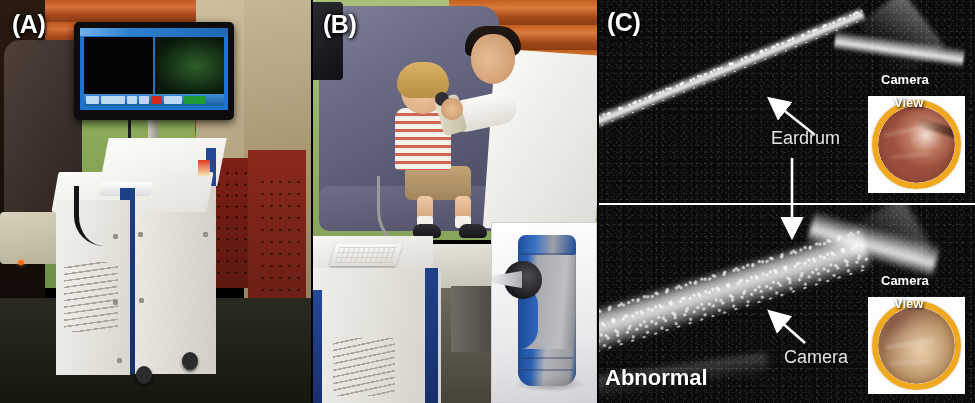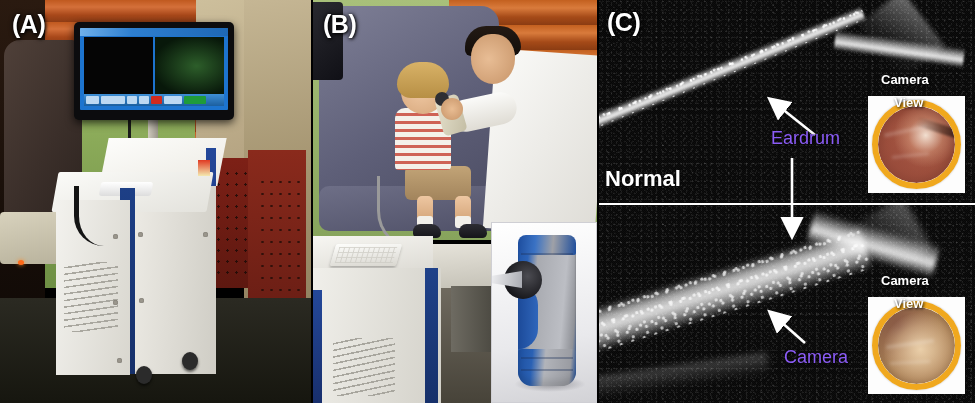--- a/index.html
+++ b/index.html
@@ -260,21 +260,21 @@
     transform:rotate(16deg);transform-origin:left center;filter:blur(2px);}
   .band-abn3{position:absolute;left:258px;top:0px;width:60px;height:70px;
     background:linear-gradient(160deg,rgba(255,255,255,.45),transparent 70%);
     transform:rotate(60deg);filter:blur(3px);opacity:.7;}
   .band-abn-tail{position:absolute;left:-10px;top:160px;width:180px;height:22px;
     background:linear-gradient(180deg,rgba(255,255,255,.35),rgba(0,0,0,0));
     transform:rotate(-8deg);filter:blur(3px);opacity:.65;}
 
   .oct-label{position:absolute;color:#fff;font-weight:bold;font-size:22px;
     text-shadow:1px 1px 3px rgba(0,0,0,.9);z-index:30;}
-  .annot-text{position:absolute;color:#8b5cf6;font-size:18px;
+  .annot-text{position:absolute;color:#e5e5e5;font-size:18px;
     text-shadow:1px 1px 3px rgba(0,0,0,.95);z-index:30;white-space:nowrap;}
   .annot-svg{position:absolute;z-index:29;overflow:visible;}
 
   .cam-inset{position:absolute;z-index:32;width:97px;height:97px;
     background:#fdfdfd;box-sizing:border-box;padding:4px;}
   .cam-circle{width:100%;height:100%;border-radius:50%;
     border:6px solid #f0a81e;box-sizing:border-box;overflow:hidden;position:relative;
     box-shadow:0 0 2px rgba(0,0,0,.25);}
   .cam-img-normal{position:absolute;inset:0;border-radius:50%;
     background:
@@ -444,21 +444,20 @@
         <div class="cam-circle">
           <div class="cam-img-normal"></div>
           <div class="cam-streak" style="left:8%;top:30%;width:56%;height:4px;transform:rotate(-12deg)"></div>
           <div class="cam-streak" style="left:18%;top:62%;width:48%;height:3px;transform:rotate(-6deg)"></div>
           <div class="cam-speculum"></div>
         </div>
       </div>
       <div class="cam-caption" style="left:282px;top:72px">Camera</div>
       <div class="cam-caption" style="left:295px;top:95px">View</div>
 
-      <div class="oct-label" style="left:6px;top:166px">Normal</div>
     </div>
 
     <div class="c-divider"></div>
 
     <div class="c-half" id="c-abnormal">
       <div class="oct-noise"></div>
       <div class="oct-grain"></div>
       <div class="band-abn"></div>
       <div class="band-abn-spk"></div>
       <div class="band-abn-tail"></div>
@@ -487,18 +486,19 @@
       <div class="cam-inset" style="left:269px;top:92px">
         <div class="cam-circle">
           <div class="cam-img-abn"></div>
           <div class="cam-streak" style="left:10%;top:46%;width:62%;height:4px;transform:rotate(-8deg)"></div>
           <div class="cam-streak" style="left:16%;top:70%;width:52%;height:3px;transform:rotate(-3deg)"></div>
         </div>
       </div>
       <div class="cam-caption" style="left:282px;top:68px">Camera</div>
       <div class="cam-caption" style="left:295px;top:91px">View</div>
 
+      <div class="oct-label" style="left:6px;top:160px">Abnormal</div>
     </div>
 
     <div class="panel-label" style="left:8px;top:8px">(C)</div>
   </div>
 
 </div>
 
 </body></html>

